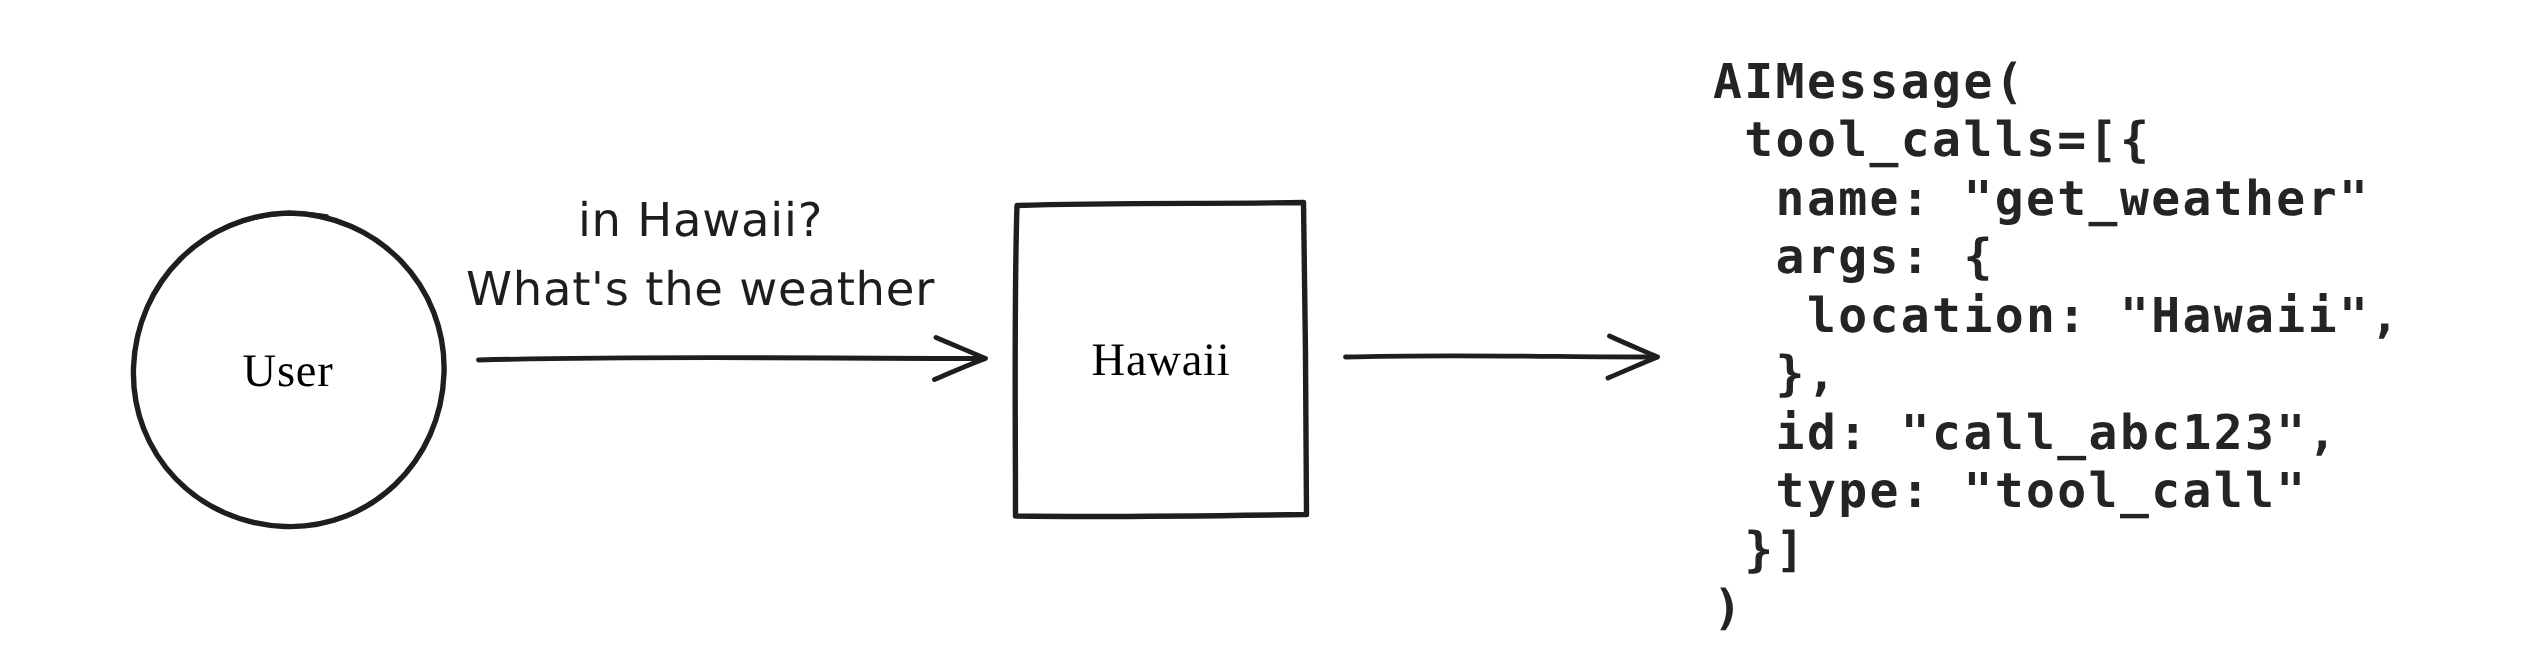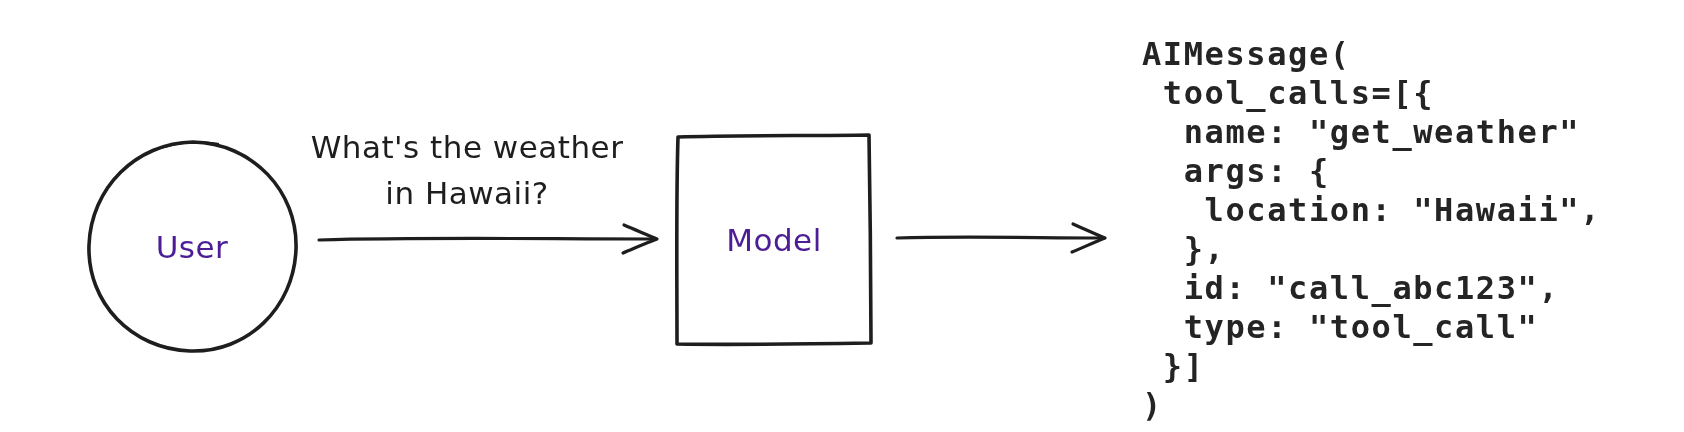--- a/index.html
+++ b/index.html
@@ -16,22 +16,23 @@
     position: absolute;
     left: 0; top: 0;
     width: 1684px; height: 432px;
   }
   .node-label {
     position: absolute;
     display: flex;
     align-items: center;
     justify-content: center;
     font-size: 31px;
-    color: #4c1d95;
+    color: #000000;
     letter-spacing: 0.5px;
+    font-family: Liberation Serif, serif;
   }
   .user-label-box  { left: 87px;  top: 142px; width: 210px; height: 210px; }
   .model-label-box { left: 676px; top: 134px; width: 196px; height: 211px; }
   .query-label {
     position: absolute;
     left: 292px;
     top: 124px;
     width: 350px;
     text-align: center;
     font-size: 31px;
@@ -72,25 +73,25 @@
 
     <g>
       <path d="M 897 238 C 965 236 1040 238 1101 238" stroke-width="3.2" stroke-linecap="round" fill="none" stroke="#1e1e1e"></path>
       <path d="M 1073 224 C 1086 230 1096 234 1105 238 C 1095 242 1084 247 1072 252" stroke-width="3.2" stroke-linecap="round" stroke-linejoin="round" fill="none" stroke="#1e1e1e"></path>
     </g>
   </svg>
 
   <div class="node-label user-label-box">User</div>
 
   <div class="query-label">
+    <div>in Hawaii?</div>
     <div>What's the weather</div>
-    <div>in Hawaii?</div>
   </div>
 
-  <div class="node-label model-label-box">Model</div>
+  <div class="node-label model-label-box">Hawaii</div>
 
   <pre class="code">AIMessage(
  tool_calls=[{
   name: "get_weather"
   args: {
    location: "Hawaii",
   },
   id: "call_abc123",
   type: "tool_call"
  }]

